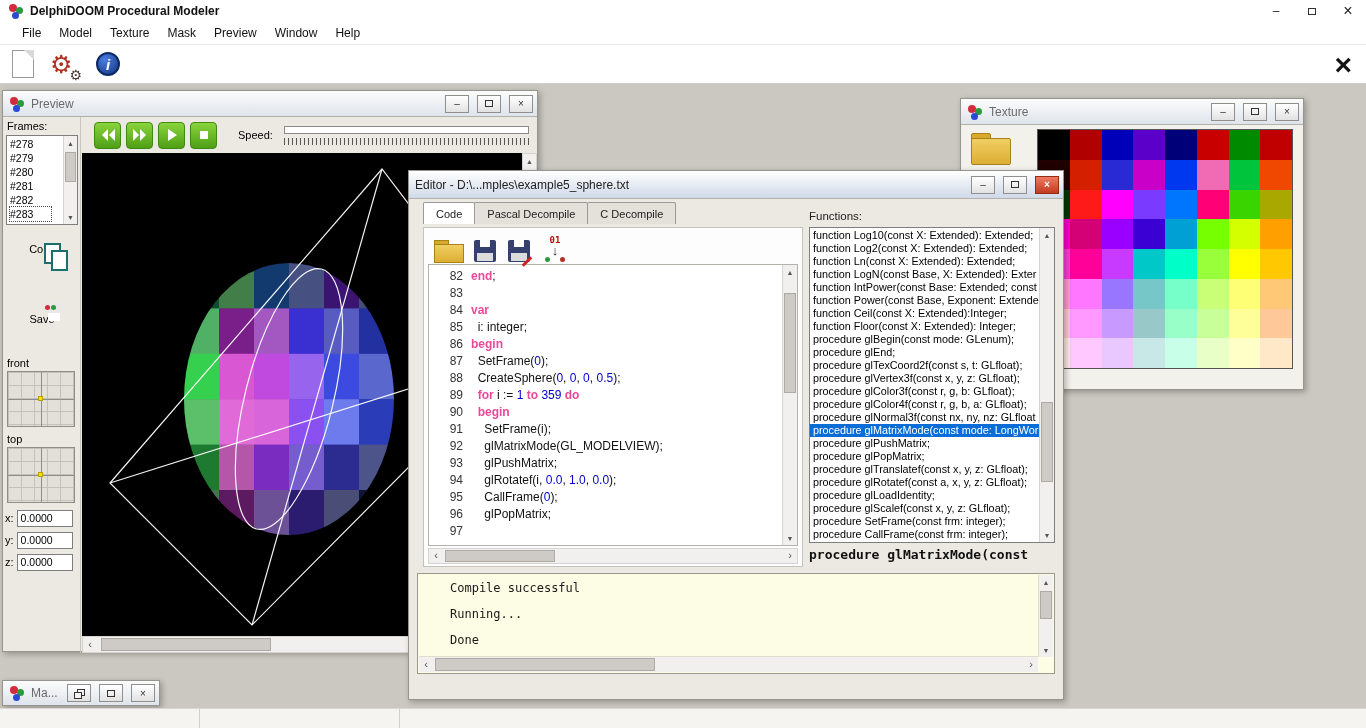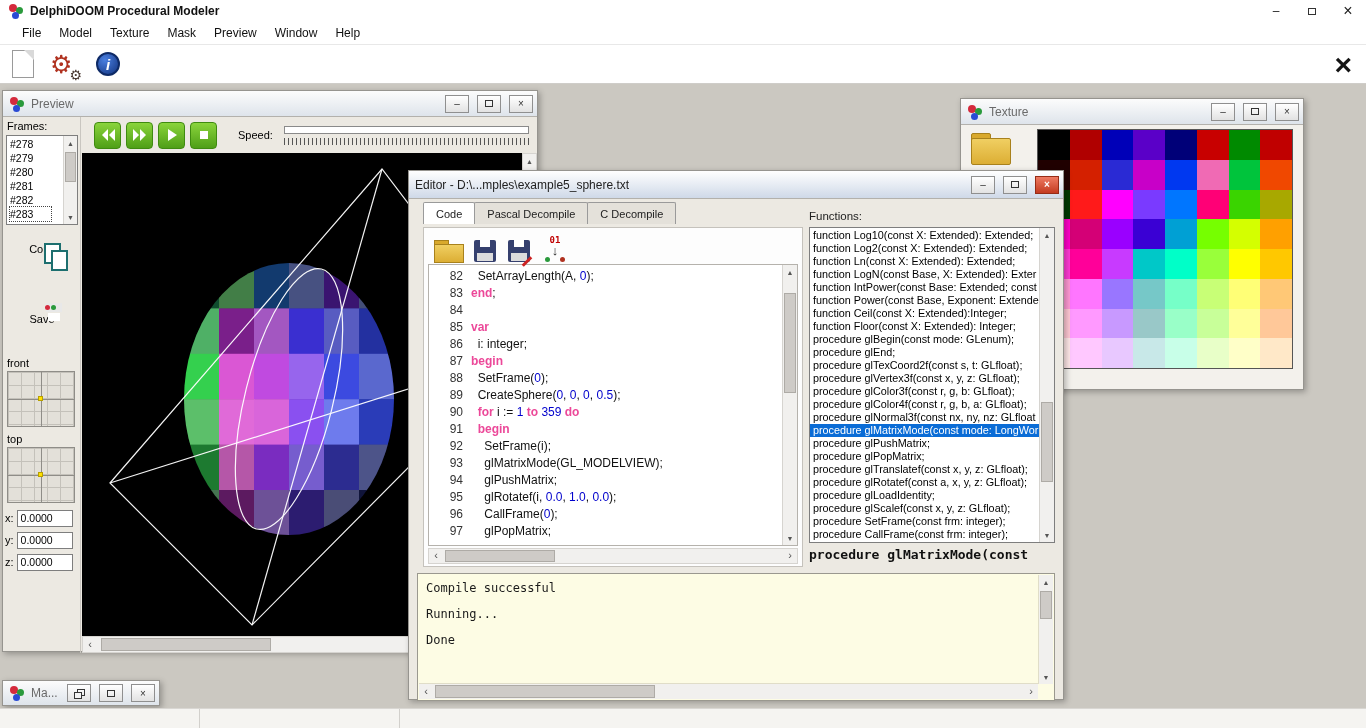--- a/index.html
+++ b/index.html
@@ -138,21 +138,21 @@
   .kw{color:#ec4899;font-weight:bold;}
   .num{color:#0000cc;}
   #code-vscroll{position:relative;border:none;border-left:1px solid #d6d4d0;}
   #code-hscroll{left:4px;right:4px;bottom:2px;}
   .fn-list{position:absolute;left:400px;top:28px;width:246px;height:316px;background:#fff;border:1px solid #7e7e7e;display:flex;}
   .fn-items{flex:1;overflow:hidden;font-size:10.8px;line-height:13px;padding-top:1px;}
   .fn-item{padding:0 3px;white-space:nowrap;overflow:hidden;}
   .fn-item.sel{background:#0a6cd6;color:#fff;}
   #fn-vscroll{position:relative;border:none;border-left:1px solid #d6d4d0;}
   .signature{position:absolute;left:400px;top:348px;width:250px;height:20px;font-family:"DejaVu Sans Mono",monospace;font-weight:bold;font-size:13px;white-space:nowrap;overflow:hidden;color:#111;}
-  .console{position:absolute;left:8px;top:374px;right:8px;height:128px;background:#fdfce4;border:1px solid #9a988f;}
+  .console{position:absolute;left:8px;top:374px;right:8px;height:101px;background:#fdfce4;border:1px solid #9a988f;padding-left:24px;}
   .console pre{font-family:"DejaVu Sans Mono",monospace;font-size:12px;line-height:13px;color:#1a1a1a;padding:8px 8px;}
   #con-vscroll{right:1px;top:1px;bottom:16px;border:none;border-left:1px solid #e0ddc8;}
   #con-hscroll{left:1px;right:16px;bottom:1px;border:none;border-top:1px solid #e0ddc8;}
 
   
   #win-min{left:2px;top:596px;width:158px;height:26px;}
   #win-min .cw-title{border-bottom:none;height:24px;}
 
   
   .statusbar{height:20px;background:#f5f4f1;border-top:1px solid #d9d7d3;display:flex;font-size:11px;color:#111;}
@@ -535,21 +535,20 @@
               <div>90</div>
               <div>91</div>
               <div>92</div>
               <div>93</div>
               <div>94</div>
               <div>95</div>
               <div>96</div>
               <div>97</div>
             </div>
           <div class="code-lines">
-              <div>  SetArrayLength(A, <span class="num">0</span>);</div>
               <div><span class="kw">end</span>;</div>
               <div>&nbsp;</div>
               <div><span class="kw">var</span></div>
               <div>  i: integer;</div>
               <div><span class="kw">begin</span></div>
               <div>  SetFrame(<span class="num">0</span>);</div>
               <div>  CreateSphere(<span class="num">0</span>, <span class="num">0</span>, <span class="num">0</span>, <span class="num">0.5</span>);</div>
               <div>  <span class="kw">for</span> i := <span class="num">1</span> <span class="kw">to</span> <span class="num">359</span> <span class="kw">do</span></div>
               <div>  <span class="kw">begin</span></div>
               <div>    SetFrame(i);</div>

